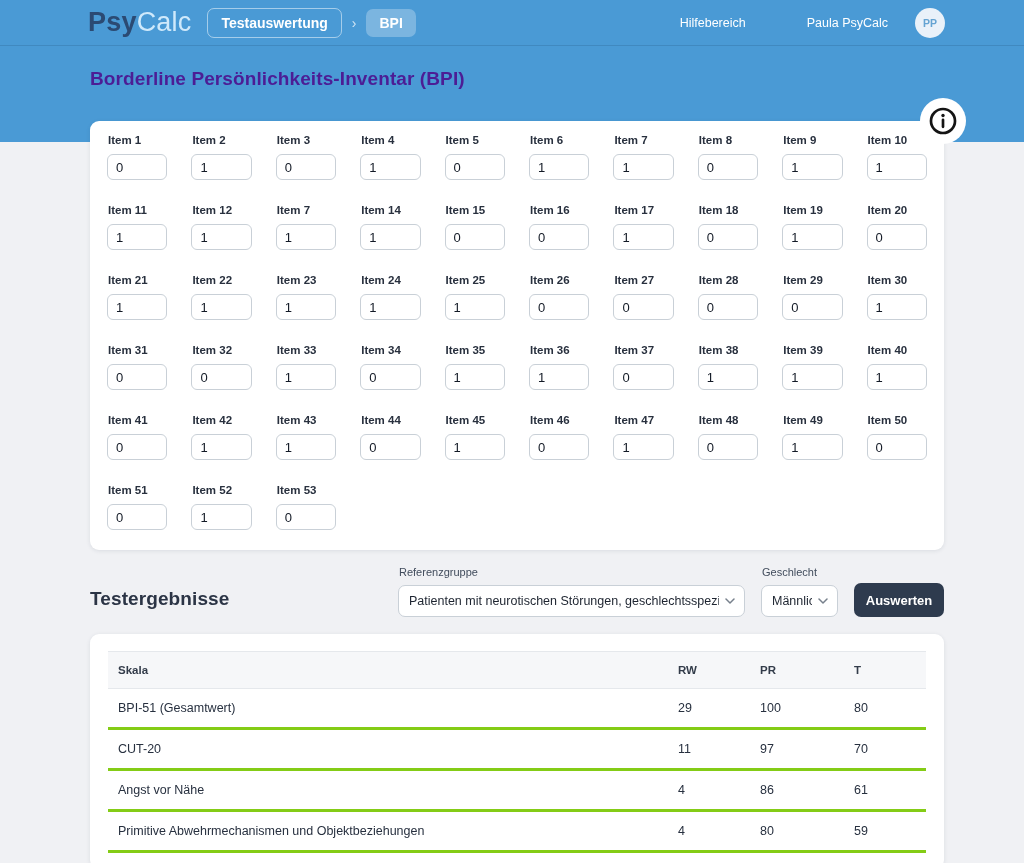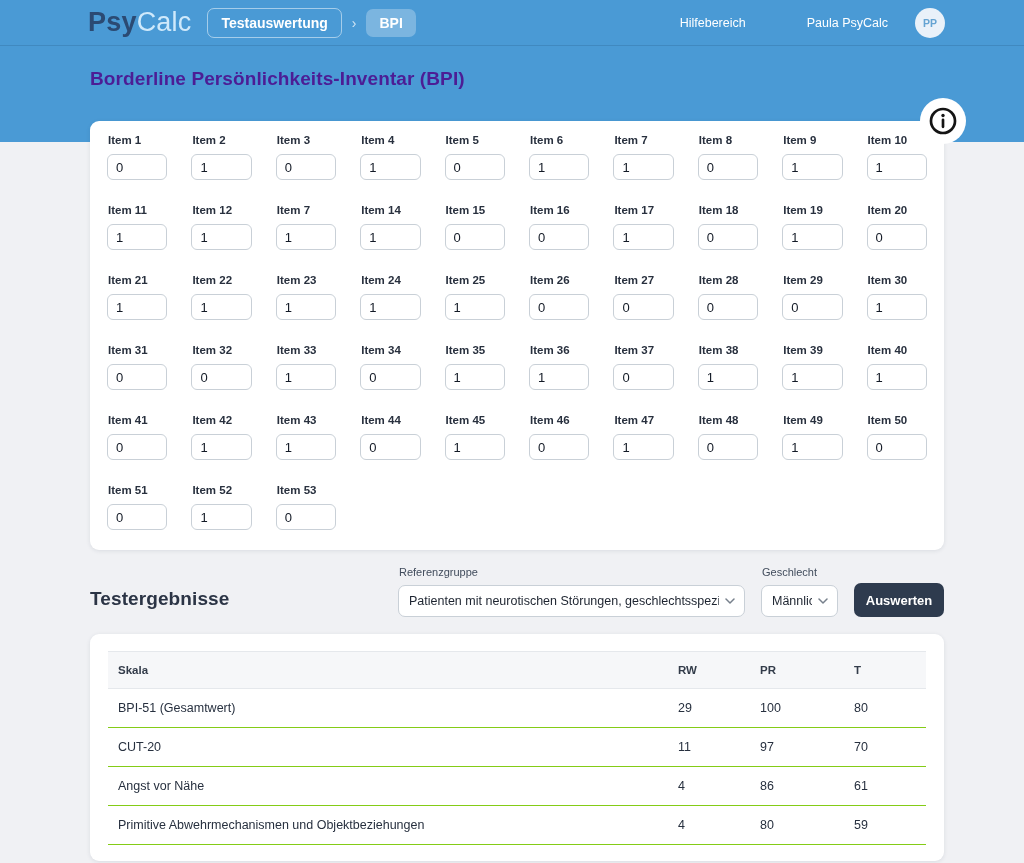--- a/index.html
+++ b/index.html
@@ -108,21 +108,21 @@
   .results-table { width: 100%; border-collapse: collapse; }
   .results-table th {
     background: #f6f7f9; text-align: left;
     font-size: 11.5px; font-weight: bold; color: #333c4a;
     padding: 12px 0 12px 10px;
     border-top: 1px solid #e5e8ec; border-bottom: 1px solid #e5e8ec;
   }
   .results-table td {
     font-size: 12.5px; color: #27303f;
     padding: 12px 0 12px 10px;
-    border-bottom: 1px solid #84cc16;
+    border-bottom: 3px solid #84cc16;
   }
   .col-skala { width: auto; }
   .col-rw { width: 82px; }
   .col-pr { width: 94px; }
   .col-t  { width: 82px; }
   
   .export-row {
     display: flex; justify-content: flex-end; align-items: center;
     gap: 9px; margin-top: 13px; padding-bottom: 18px;
   }

